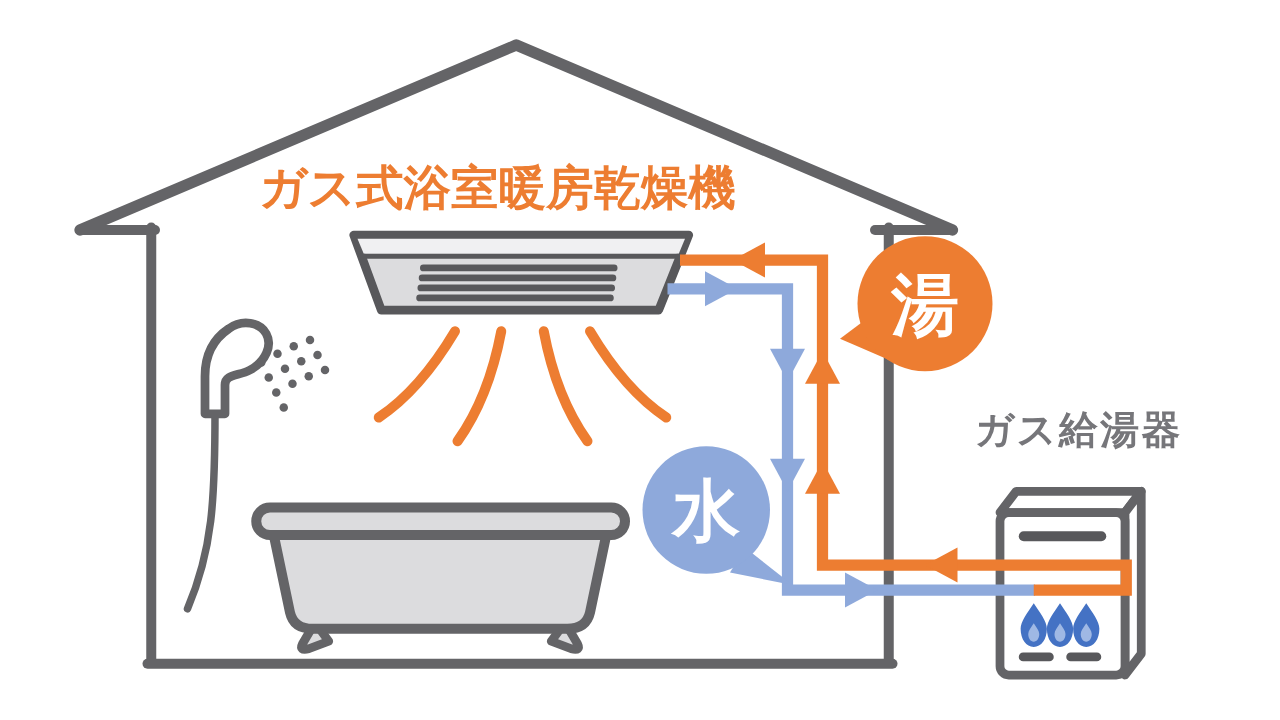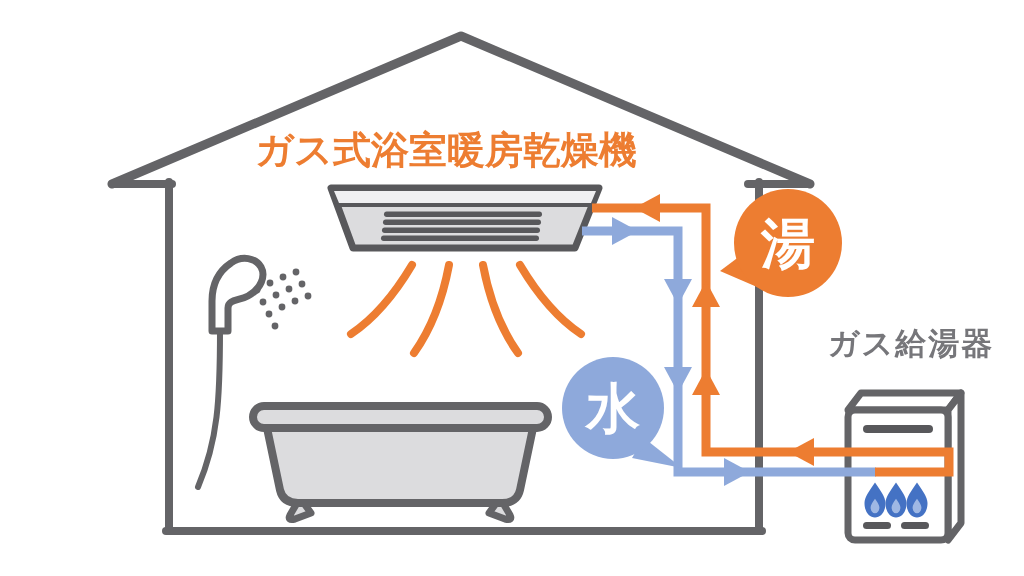--- a/index.html
+++ b/index.html
@@ -14,21 +14,21 @@
     --tub-fill:#DCDCDE;
     --label-gray:#76767A;
     --white:#FFFFFF;
   }
   html,body{margin:0;padding:0;}
   body{
     width:1024px;height:576px;background:var(--white);
     font-family:"DejaVu Sans","Liberation Sans",sans-serif;
     overflow:hidden;
   }
-  .canvas{width:864px;height:576px;position:relative;margin-left:48px;}
+  .canvas{width:864px;height:576px;position:relative;}
   svg{display:block;}
   .house-stroke{stroke:var(--outline-gray);fill:none;stroke-linecap:round;stroke-linejoin:round;}
   .title-text{fill:var(--orange);font-size:38px;font-weight:bold;text-anchor:middle;}
   .label-text{fill:var(--label-gray);font-size:31px;font-weight:bold;text-anchor:middle;letter-spacing:2px;}
   .bubble-text{fill:var(--white);font-size:54px;font-weight:bold;text-anchor:middle;}
   .unit-outline{fill:var(--unit-fill);stroke:var(--dark-gray);stroke-width:7;stroke-linejoin:round;}
   .unit-band{fill:var(--unit-top-fill);}
   .unit-band-line{stroke:var(--dark-gray);stroke-width:4;stroke-linecap:round;}
   .slat{fill:var(--dark-gray);}
   .airflow{stroke:var(--orange);stroke-width:8;fill:none;stroke-linecap:round;}

